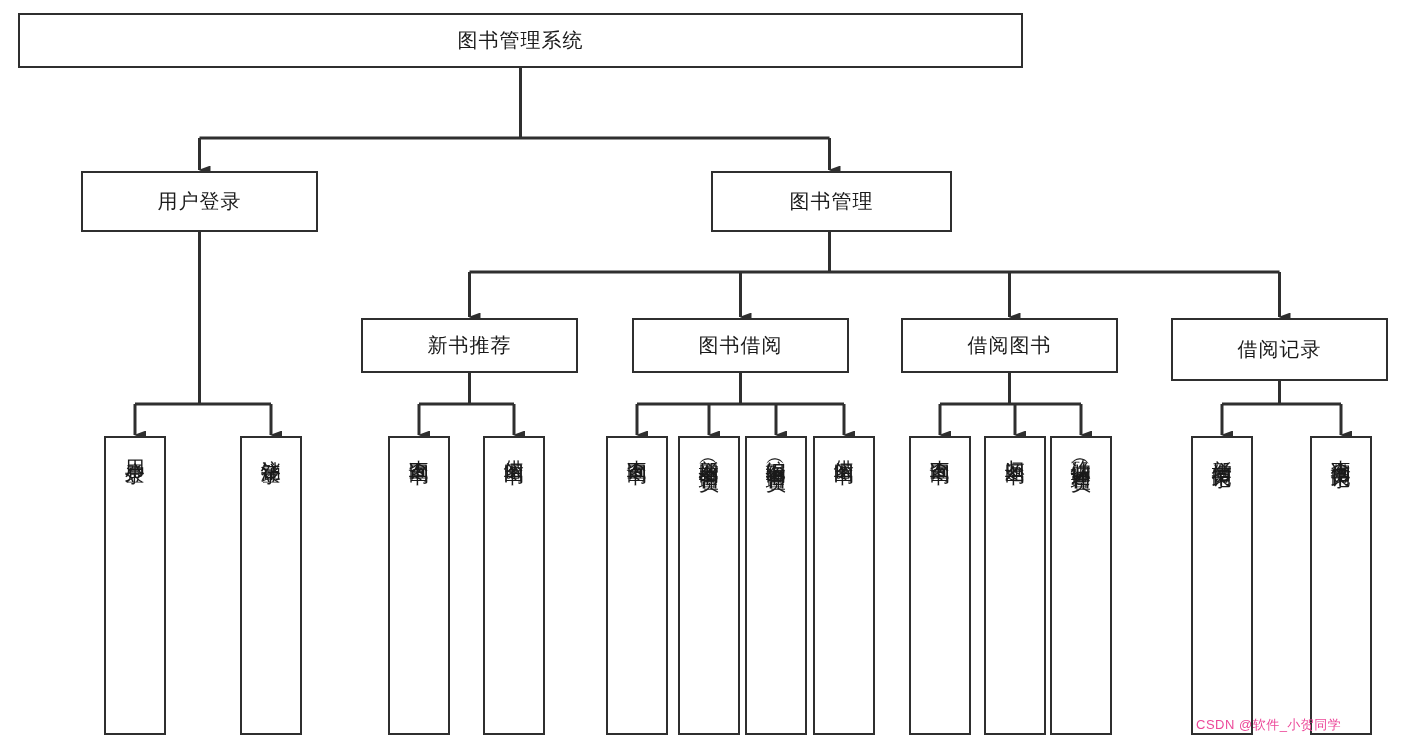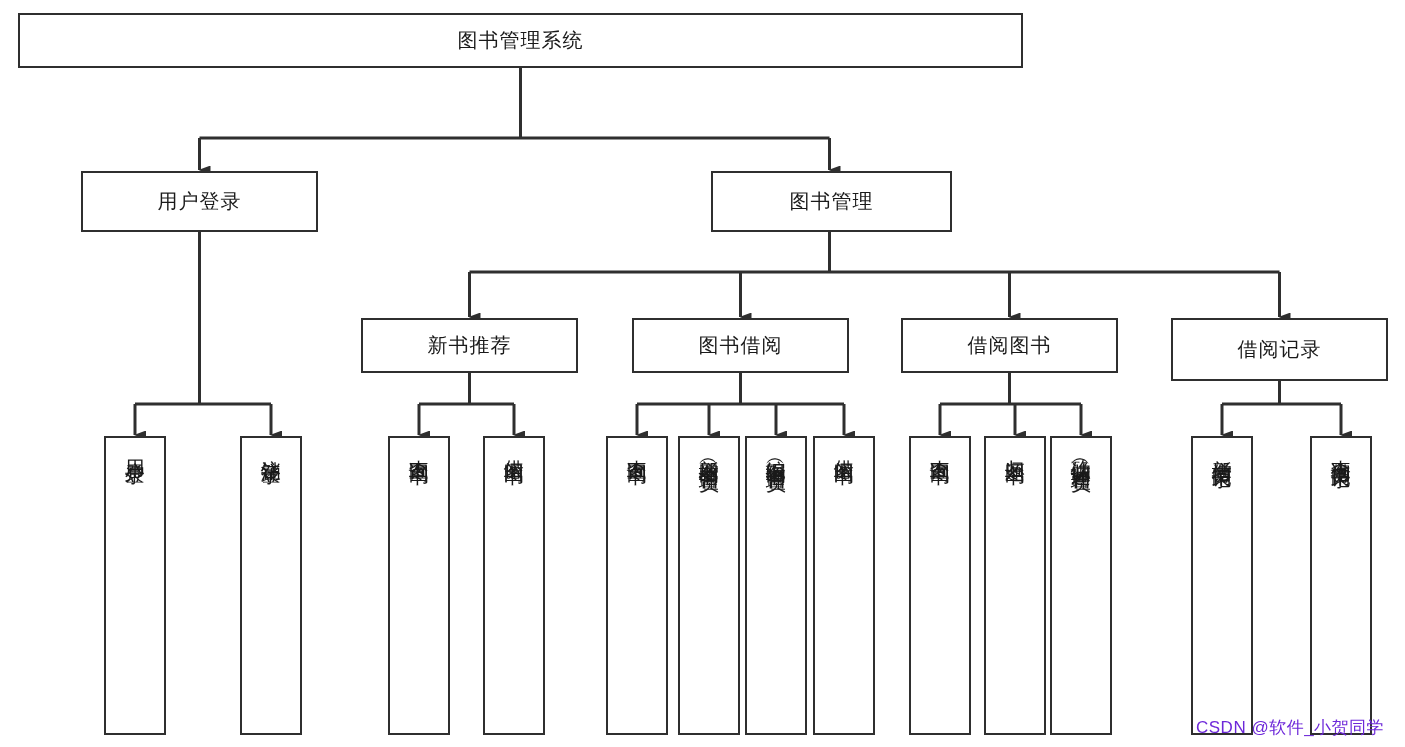--- a/index.html
+++ b/index.html
@@ -51,22 +51,22 @@
     line-height: 1.12;
     letter-spacing: 2px;
     white-space: nowrap;
     color: #1a1a1a;
   }
   .node-root {
     font-size: 22px;
   }
   .watermark {
     position: absolute;
-    font-size: 17px;
-    color: #6d28d9;
+    font-size: 13px;
+    color: #ec4899;
     white-space: nowrap;
     letter-spacing: 0.5px;
   }
 </style>
 </head>
 <body>
 
 <div id="diagram-root">
 
   <svg class="connectors" viewBox="0 0 1405 747" xmlns="http://www.w3.org/2000/svg">

